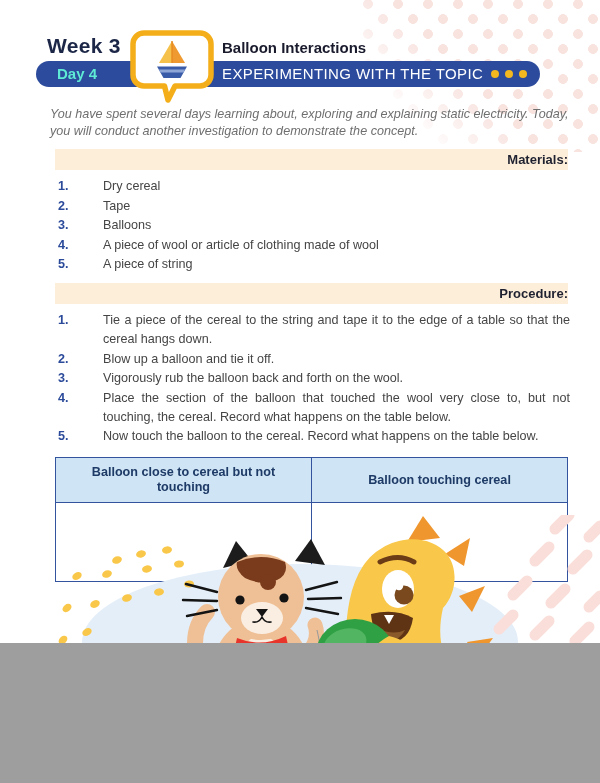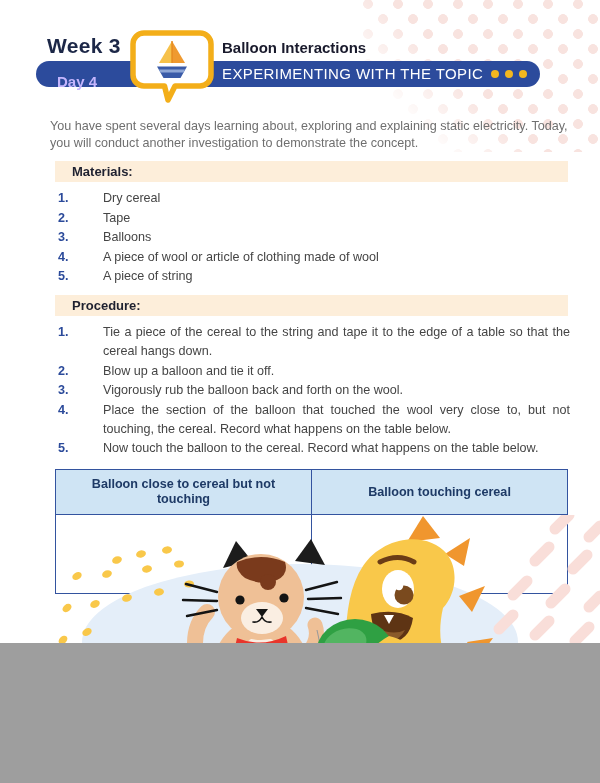--- a/index.html
+++ b/index.html
@@ -14,31 +14,31 @@
     background-image:
       radial-gradient(circle,#f8e3df 4.6px,transparent 5.2px),
       radial-gradient(circle,#f8e3df 4.6px,transparent 5.2px);
     background-size:30px 30px;background-position:6px 4px,21px 19px;
     -webkit-mask-image:linear-gradient(225deg,#000 55%,transparent 82%);
     mask-image:linear-gradient(225deg,#000 55%,transparent 82%);
   }
   
   .week{position:absolute;left:47px;top:34px;font-size:21px;font-weight:800;color:#1c2747;letter-spacing:.3px;}
   .banner{position:absolute;left:36px;top:61px;width:504px;height:26px;border-radius:13px;background:#2c4b9c;}
-  .day{position:absolute;left:21px;top:8px;line-height:26px;font-size:15px;font-weight:700;color:#c4b5fd;}
+  .day{position:absolute;left:21px;top:0;line-height:26px;font-size:15px;font-weight:700;color:#5eead4;}
   .banner-title{position:absolute;left:186px;top:0;line-height:26px;font-size:15px;font-weight:500;color:#ffffff;letter-spacing:.4px;white-space:nowrap;}
   .banner-dots{position:absolute;right:13px;top:9px;display:flex;gap:6px;}
   .banner-dots span{width:8px;height:8px;border-radius:50%;background:#f3b71f;}
   .topic-title{position:absolute;left:222px;top:39px;font-size:15px;font-weight:700;color:#191a2c;}
   .bubble{position:absolute;left:128px;top:28px;}
   
   .content{position:absolute;top:106px;left:0;right:0;}
-  .intro{margin:12px 28px 0 50px;font-size:12.6px;line-height:17px;color:#6f6f6f;}
+  .intro{margin:0 28px 0 50px;font-size:12.6px;line-height:17px;font-style:italic;color:#6f6f6f;}
   .section-bar{margin:9px 32px 0 55px;height:21px;line-height:21px;background:#fdeeda;
-    padding-left:17px;font-size:13px;font-weight:700;color:#1f2130;}
+    padding-left:17px;font-size:13px;font-weight:700;color:#1f2130;text-align:right;}
   .nlist{margin:7px 30px 0 58px;}
   .nlist .row{display:flex;line-height:19px;font-size:12.6px;margin-bottom:.5px;}
   .nlist .num{flex:0 0 17px;font-weight:700;color:#2b4a9a;}
   .nlist .txt{flex:1;color:#454545;margin-left:28px;}
   .nlist .txt.just{text-align:justify;}
   
   table.obs{margin:11px 32px 0 55px;width:513px;border-collapse:collapse;table-layout:fixed;}
   table.obs th{background:#cfe4f4;border:1.6px solid #33539f;height:40px;
     font-size:12.6px;font-weight:700;color:#1e3a66;text-align:center;padding:2px 26px;line-height:15px;}
   table.obs td{background:#ffffff;border:1.6px solid #33539f;height:76px;}

